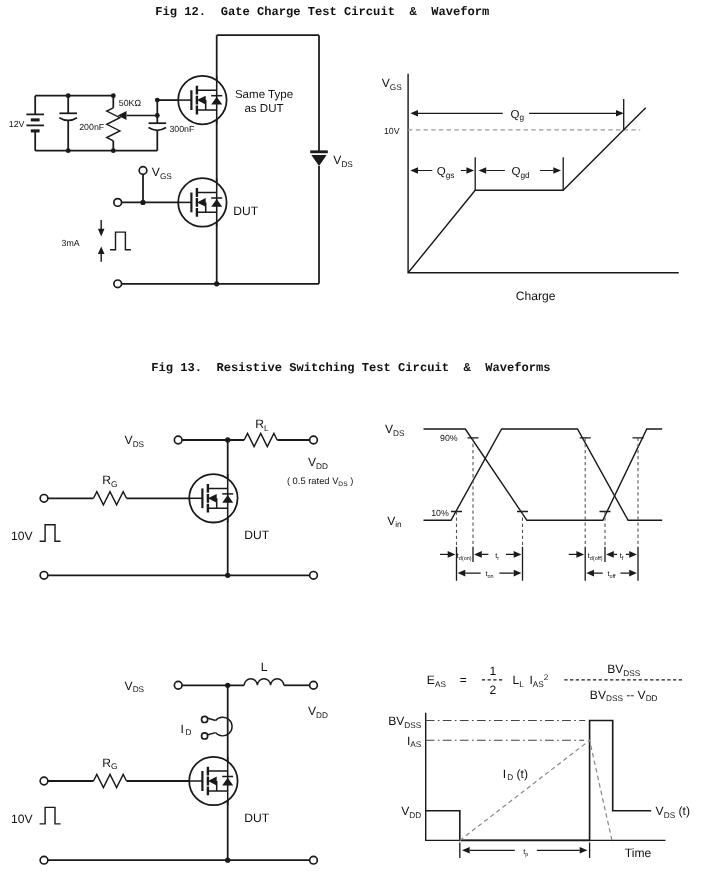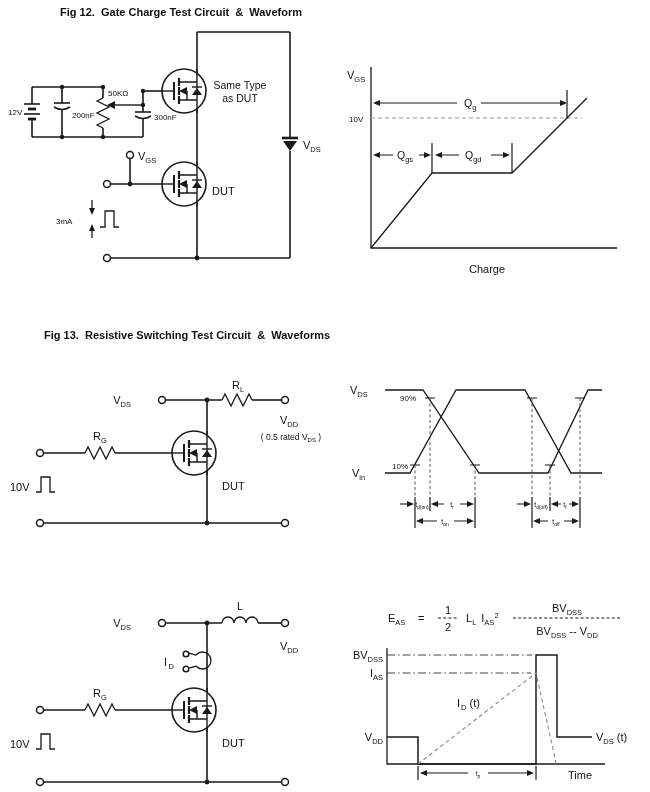--- a/index.html
+++ b/index.html
@@ -1,19 +1,19 @@
 <!DOCTYPE html>
 <html><head>
 <meta charset="utf-8">
 <style>
   html,body{margin:0;padding:0;background:#fff;}
   #page{position:relative;width:650px;height:792px;background:#fff;overflow:hidden;
         font-family:"Liberation Sans", sans-serif;color:#111;}
-  .fig-title{position:absolute;font-size:11px;font-weight:bold;
-             white-space:pre;color:#111;}
+  .fig-title{position:absolute;font-size:11px;font-weight:bold;text-align:center;
+             white-space:pre;color:#111;font-family:Liberation Mono, monospace;}
   svg{position:absolute;overflow:visible;}
   svg text{fill:#111;font-family:"Liberation Sans", sans-serif;}
   .t11{font-size:11px}.t10{font-size:10.5px}.t8{font-size:8px}.t85{font-size:8.5px}
   .sub{font-size:7.5px}.s6{font-size:6px}.tim{font-size:6.8px}.tsub{font-size:5px}
   .w{stroke:#1a1a1a;stroke-width:1.6;fill:none}
   .w13{stroke:#1a1a1a;stroke-width:1.4;fill:none}
   .gb{stroke:#1a1a1a;stroke-width:2;fill:none}
   .ch{stroke:#1a1a1a;stroke-width:2.2;fill:none}
   .mc{fill:#fff;stroke:#1a1a1a;stroke-width:1.6}
   .wt{stroke:#1a1a1a;stroke-width:1.3;fill:none}
@@ -169,21 +169,21 @@
       <polygon class="head" points="100,100 107,97 107,103"></polygon>
       <path class="bar" d="M107,100 H124 M156,100 H168"></path>
       <polygon class="head" points="175,100 168,97 168,103"></polygon>
       <path class="tick" d="M177,88 V118"></path>
     </g>
     <text class="t10" x="130" y="104"><tspan>Q</tspan><tspan class="sub" dy="2.5">gd</tspan></text>
 
     <text class="t11" x="152" y="218" text-anchor="middle">Charge</text>
   </svg>
 
-  <div class="fig-title" style="left:44px;top:329px;width:502px;">Fig 13.  Resistive Switching Test Circuit  &amp;  Waveforms</div>
+  <div class="fig-title" style="left:68px;top:329px;width:502px;">Fig 13.  Resistive Switching Test Circuit  &amp;  Waveforms</div>
 
   <svg width="335" height="175" style="left:0;top:370px;" viewBox="0 0 335 175">
     <defs>
       <g id="mos13">
         <circle r="22" class="mc"></circle>
         <path class="w13" d="M-22,0 H-10"></path>
         <path class="gb" d="M-10,-9 V9"></path>
         <path class="ch" d="M-5,-13 V-5 M-5,-4 V4 M-5,5 V13"></path>
         <path class="w13" d="M-5,-9 H13 M-5,9 H13 M13,-22 V22 M3,0 V9"></path>
         <polygon class="head" points="-5,0 3,-4 3,4"></polygon>

